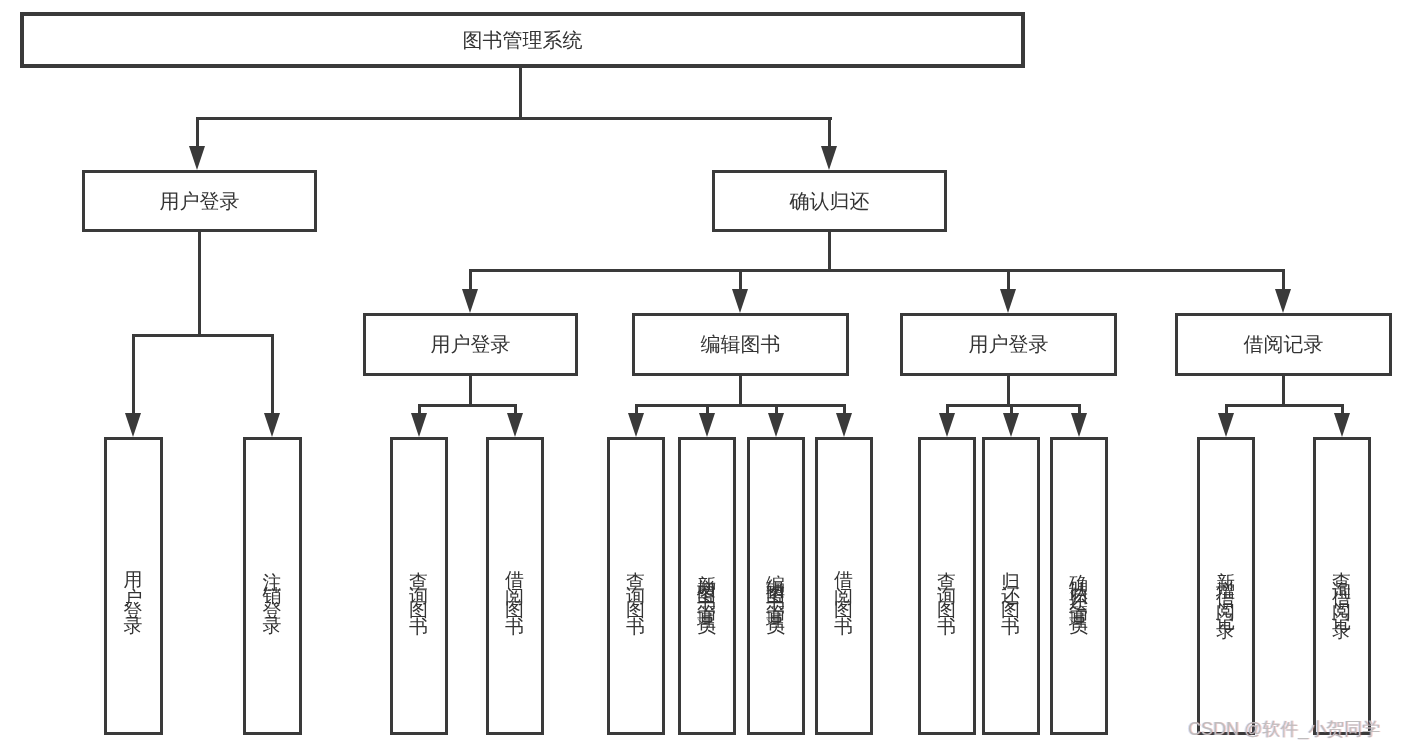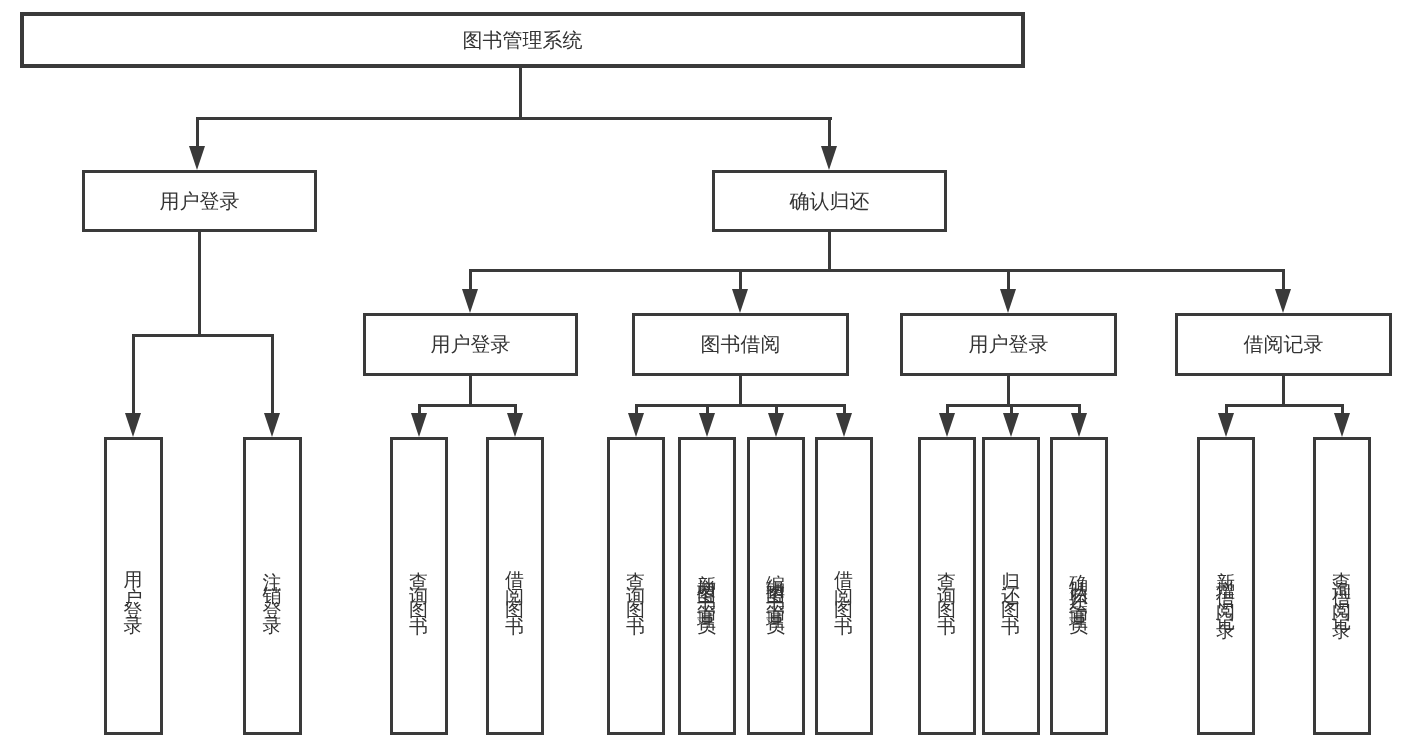--- a/index.html
+++ b/index.html
@@ -50,21 +50,21 @@
     <span class="hlabel">用户登录</span>
   </div>
   <div class="box" style="left:712px;top:170px;width:235px;height:62px;">
     <span class="hlabel">确认归还</span>
   </div>
 
   <div class="box" style="left:363px;top:313px;width:215px;height:63px;">
     <span class="hlabel">用户登录</span>
   </div>
   <div class="box" style="left:632px;top:313px;width:217px;height:63px;">
-    <span class="hlabel">图书借阅</span>
+    <span class="hlabel">编辑图书</span>
   </div>
   <div class="box" style="left:900px;top:313px;width:217px;height:63px;">
     <span class="hlabel">用户登录</span>
   </div>
   <div class="box" style="left:1175px;top:313px;width:217px;height:63px;">
     <span class="hlabel">借阅记录</span>
   </div>
 
   <div class="box leaf" style="left:104px;top:437px;width:59px;height:298px;">
     <span class="vlabel" style="letter-spacing: 15px;">用户登录</span>
@@ -103,20 +103,21 @@
     <span class="vlabel" style="letter-spacing: 6px;">确认归还（管理员）</span>
   </div>
 
   <div class="box leaf" style="left:1197px;top:437px;width:58px;height:298px;">
     <span class="vlabel" style="letter-spacing: 10px;">新增借阅记录</span>
   </div>
   <div class="box leaf" style="left:1313px;top:437px;width:58px;height:298px;">
     <span class="vlabel" style="letter-spacing: 10px;">查询借阅记录</span>
   </div>
 
+  <div class="watermark">CSDN @软件_小贺同学</div>
 <div class="line" style="left: 518.5px; top: 68px; width: 3px; height: 50px;"></div>
     <div class="line" style="left: 195.5px; top: 116.5px; width: 636px; height: 3px;"></div>
     <div class="line" style="left: 195.5px; top: 118px; width: 3px; height: 34px;"></div>
     <div class="line" style="left: 827.5px; top: 118px; width: 3px; height: 34px;"></div>
     <div class="line" style="left: 827.5px; top: 232px; width: 3px; height: 38px;"></div>
     <div class="line" style="left: 468.5px; top: 268.5px; width: 816px; height: 3px;"></div>
     <div class="line" style="left: 468.5px; top: 270px; width: 3px; height: 25px;"></div>
     <div class="line" style="left: 738.5px; top: 270px; width: 3px; height: 25px;"></div>
     <div class="line" style="left: 1006.5px; top: 270px; width: 3px; height: 25px;"></div>
     <div class="line" style="left: 1281.5px; top: 270px; width: 3px; height: 25px;"></div>

